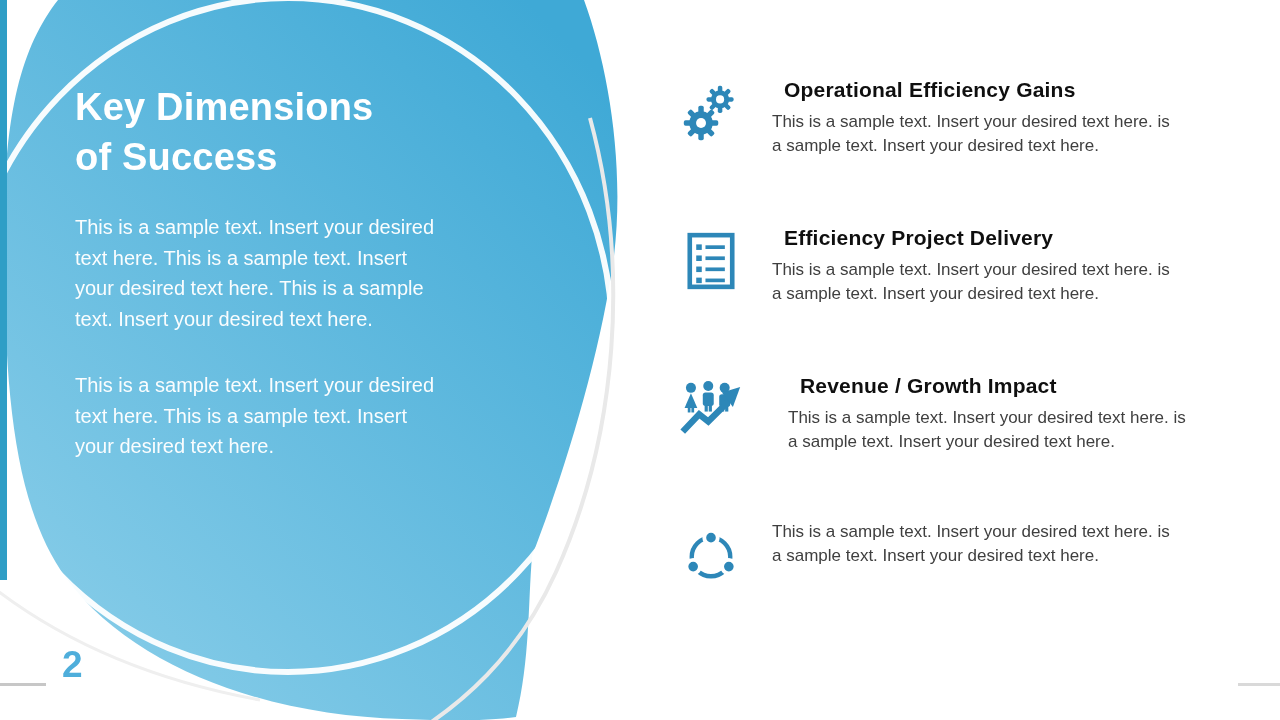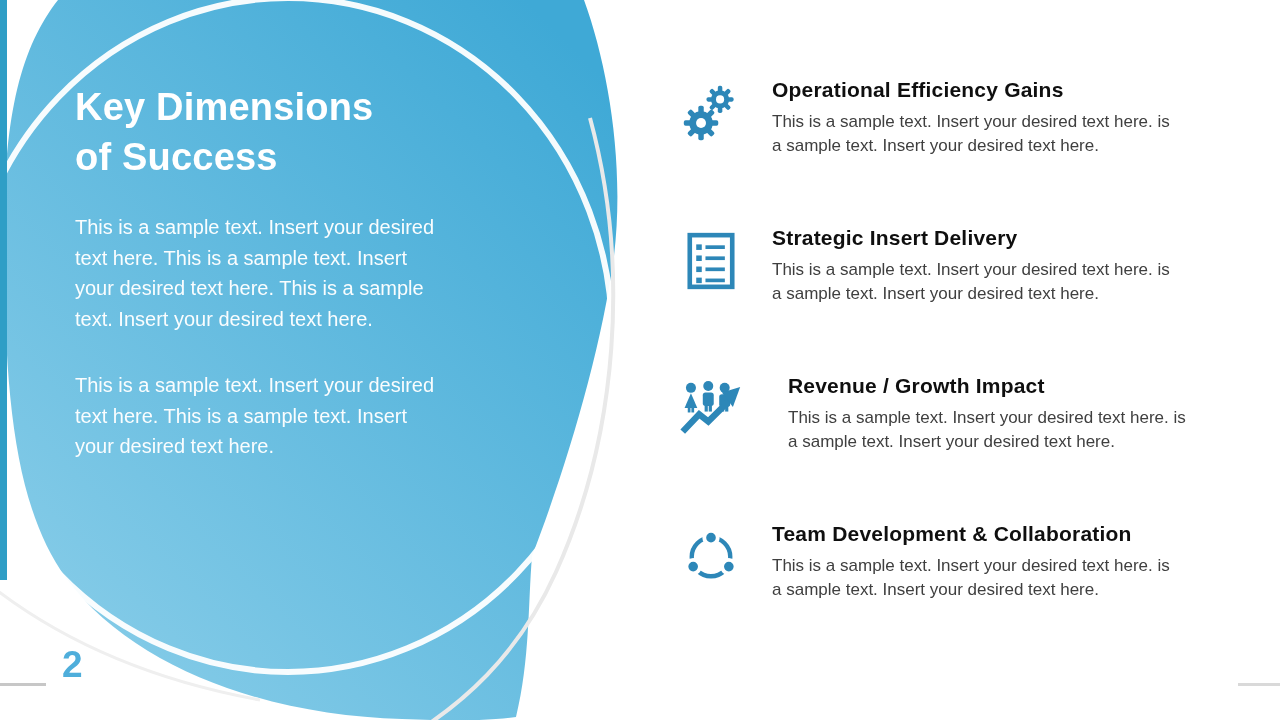--- a/index.html
+++ b/index.html
@@ -18,21 +18,21 @@
   .intro { font-size:20px; line-height:30.5px; margin:0 0 36px 0; width:372px; color:rgba(255,255,255,.97); }
 
   
   .item { position:absolute; left:680px; width:520px; display:flex; z-index:2; }
   .item-1 { top:76px; }
   .item-2 { top:224px; }
   .item-3 { top:372px;gap:16px; }
   .item-4 { top:520px; }
   .icon-box { width:62px; flex:0 0 62px; margin-right:30px; margin-top:6px;
               display:flex; align-items:flex-start; justify-content:center; }
-  .item h2 { font-size:21px; margin:2px 0 8px 0; color:#0f0f0f; font-weight:bold; letter-spacing:.2px; }
+  .item h2 { font-size:21px; margin:2px 0 8px 12px; color:#0f0f0f; font-weight:bold; letter-spacing:.2px; }
   .item p  { font-size:17px; line-height:23.5px; margin:0; color:#3f3f3f; width:408px; }
 
   
   .page-num { position:absolute; left:62px; top:644px; font-size:37px; font-weight:bold;
               color:#4FAEDB; z-index:3; }
   .footer-line-left  { position:absolute; left:0;     top:683px; width:46px; height:3px; background:#c7c7c7; z-index:3; }
   .footer-line-right { position:absolute; left:1238px; top:683px; width:42px; height:3px; background:#d9d9d9; z-index:3; }
   .footer-label { position:absolute; right:78px; top:662px; font-size:19px; font-weight:bold;
                   color:#8f8f8f; letter-spacing:1px; word-spacing:9px; z-index:3; }
 </style>
@@ -112,21 +112,21 @@
           <rect x="10" y="25" width="6" height="6"></rect>
             <rect x="20" y="26" width="21" height="4"></rect>
           <rect x="10" y="37" width="6" height="6"></rect>
             <rect x="20" y="38" width="21" height="4"></rect>
           <rect x="10" y="49" width="6" height="6"></rect>
             <rect x="20" y="50" width="21" height="4"></rect>
         </g>
       </svg>
     </div>
     <div>
-      <h2>Strategic Insert Delivery</h2>
+      <h2>Efficiency Project Delivery</h2>
       <p>This is a sample text. Insert your desired text here. is a sample text. Insert your desired text here.</p>
     </div>
   </div>
 
   <div class="item item-3">
     <div class="icon-box">
       <svg width="64" height="58" viewBox="0 0 68 60">
         <g fill="#2D87B8">
           <circle cx="12" cy="9" r="5.5"></circle>
           <path d="M12,15 L5,31 H19 Z"></path>
@@ -154,21 +154,20 @@
   <div class="item item-4">
     <div class="icon-box">
       <svg width="54" height="60" viewBox="0 0 56 60">
         <circle cx="28" cy="31" r="20" fill="none" stroke="#2D87B8" stroke-width="4.5"></circle>
         <circle cx="28" cy="11" r="7" fill="#2D87B8" stroke="#ffffff" stroke-width="4"></circle>
         <circle cx="9.5" cy="41" r="7" fill="#2D87B8" stroke="#ffffff" stroke-width="4"></circle>
         <circle cx="46.5" cy="41" r="7" fill="#2D87B8" stroke="#ffffff" stroke-width="4"></circle>
       </svg>
     </div>
     <div>
-      <h2>Team Development &amp; Collaboration</h2>
       <p>This is a sample text. Insert your desired text here. is a sample text. Insert your desired text here.</p>
     </div>
   </div>
 
   <div class="footer-line-left"></div>
   <div class="page-num">2</div>
   <div class="footer-line-right"></div>
 
 </div>
 

